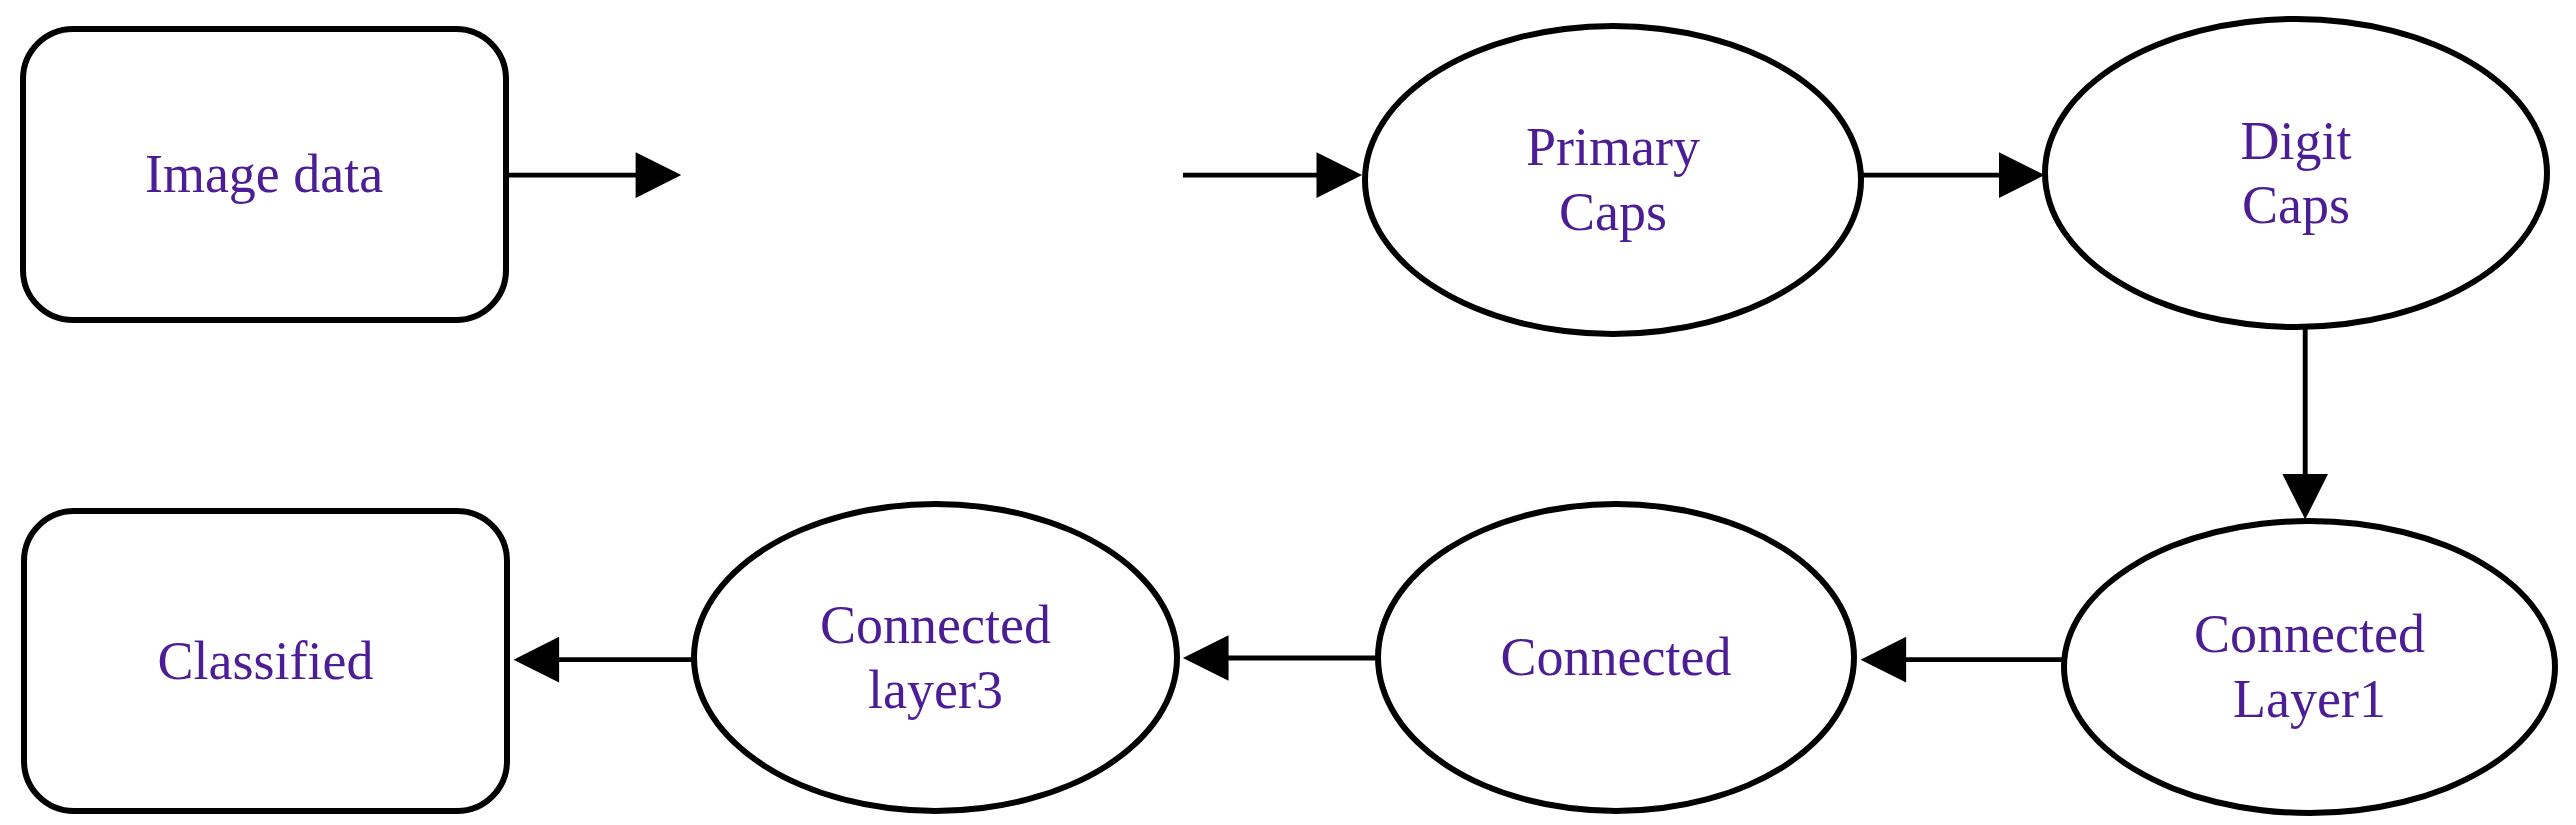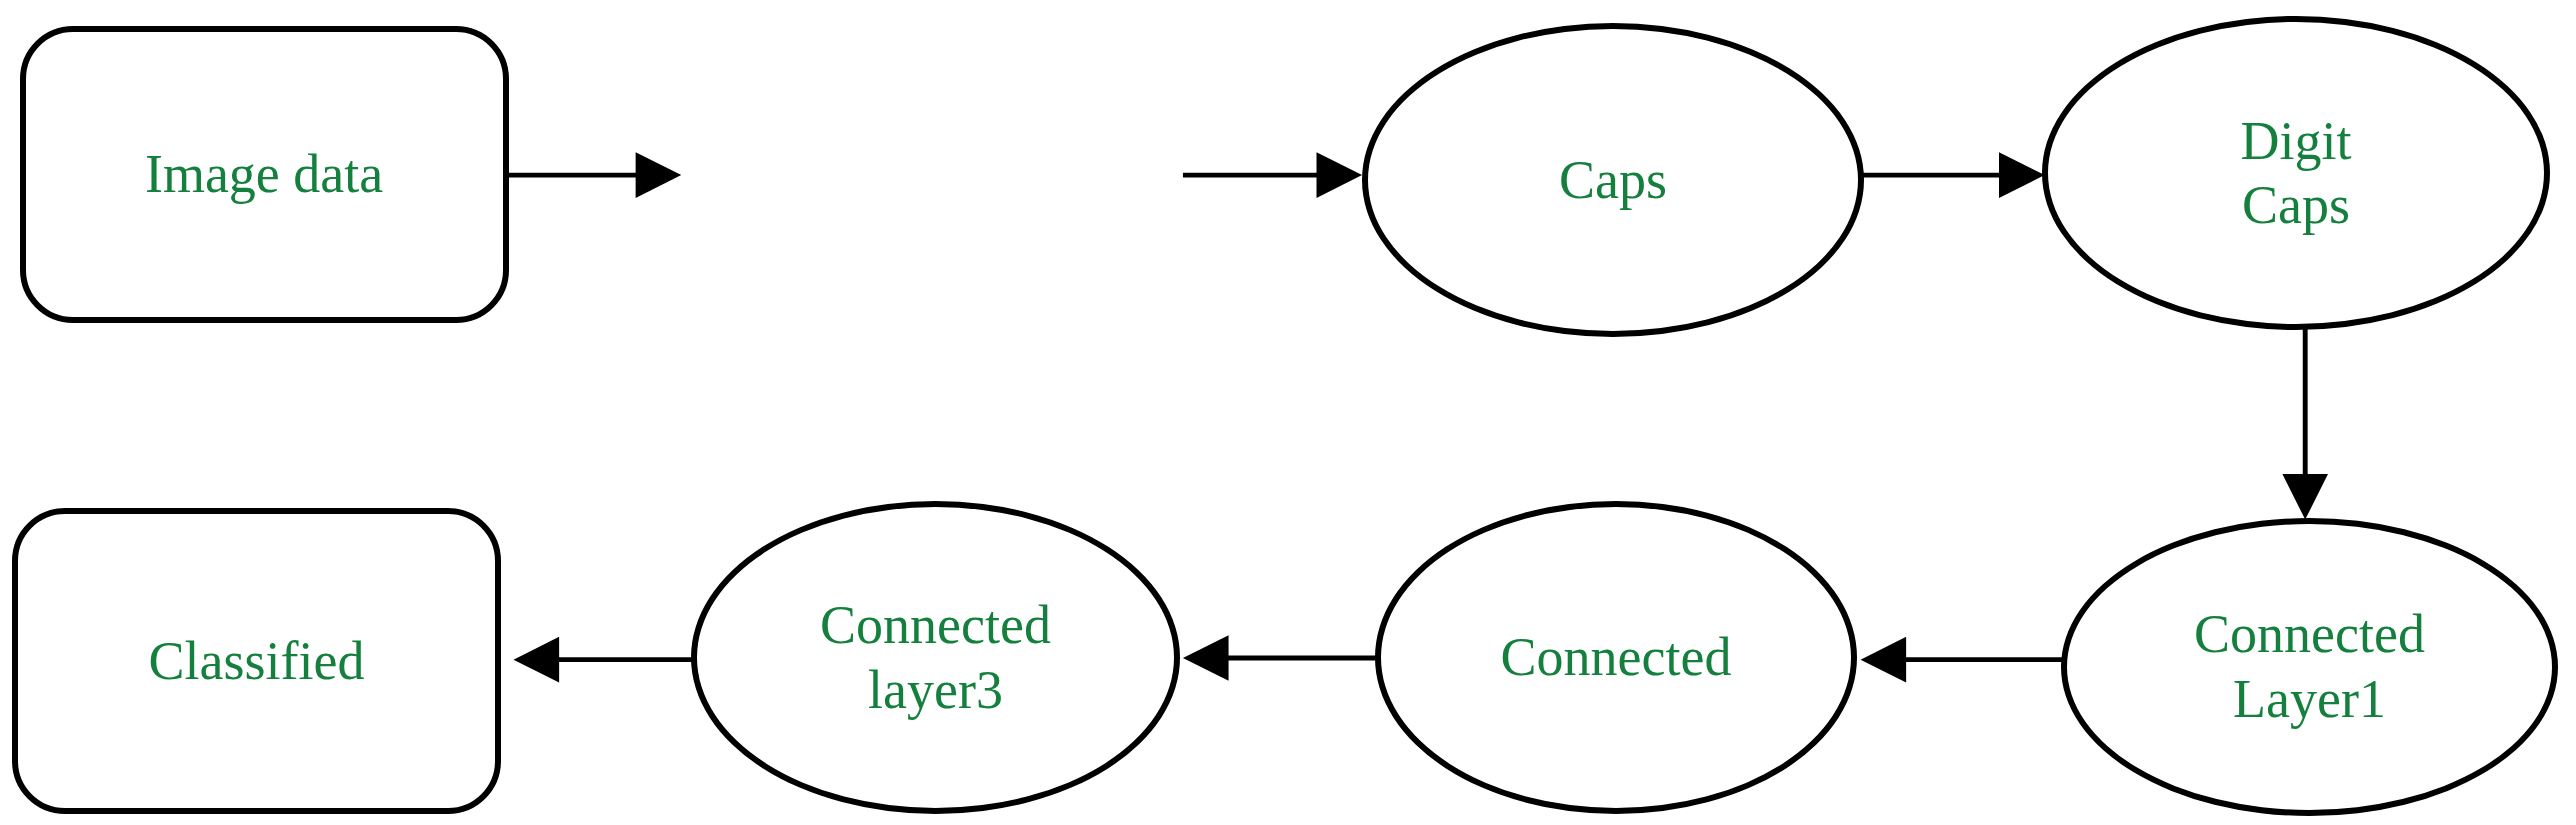--- a/index.html
+++ b/index.html
@@ -6,21 +6,21 @@
     margin: 0;
     padding: 0;
     background: #ffffff;
   }
   .canvas {
     position: relative;
     width: 2576px;
     height: 825px;
     background: #ffffff;
     font-family: "Liberation Serif", "DejaVu Serif", serif;
-    color: #15803d;
+    color: #4c1d95;
     overflow: hidden;
   }
   .edges-layer {
     position: absolute;
     left: 0;
     top: 0;
     width: 2576px;
     height: 825px;
     pointer-events: none;
   }
@@ -41,21 +41,21 @@
   .label { display: block; }
   .label span { display: block; }
 
   #n-image-data        { left: 19.6px;   top: 26px;  width: 489px; height: 297px; }
   #n-conv1             { left: 678px;  top: 22px;  width: 508px; height: 315px; }
   #n-primary-caps      { left: 1362px; top: 23px;  width: 502px; height: 314px; }
   #n-digit-caps        { left: 2042px; top: 16.3px;  width: 508px; height: 314px; align-items: center; }
   #n-connected-layer1  { left: 2061px; top: 518px; width: 497px; height: 298px; }
   #n-connected-layer2  { left: 1375px; top: 501px; width: 482px; height: 313px; }
   #n-connected-layer3  { left: 691px;  top: 501px; width: 489px; height: 313px; }
-  #n-classified-output { left: 12px;   top: 508px; width: 489px; height: 306px; text-align: center; }
+  #n-classified-output { left: 21px;   top: 508px; width: 489px; height: 306px; text-align: center; }
 
   .edge-line { stroke: #000000; stroke-width: 6; }
   .edge-head { fill: #000000; stroke: none; }
 </style>
 </head>
 <body>
 
 <div class="canvas">
 
   <svg class="edges-layer" viewBox="0 0 3162 1013" xmlns="http://www.w3.org/2000/svg">
@@ -98,20 +98,21 @@
 
   <div class="node rounded-rect" id="n-image-data">
     <div class="label">
       <span>Image data</span>
     </div>
   </div>
 
 
   <div class="node ellipse" id="n-primary-caps">
     <div class="label">
+      <span>Primary</span>
       <span>Caps</span>
     </div>
   </div>
 
   <div class="node ellipse" id="n-digit-caps">
     <div class="label">
       <span>Digit</span>
       <span>Caps</span>
     </div>
   </div>

